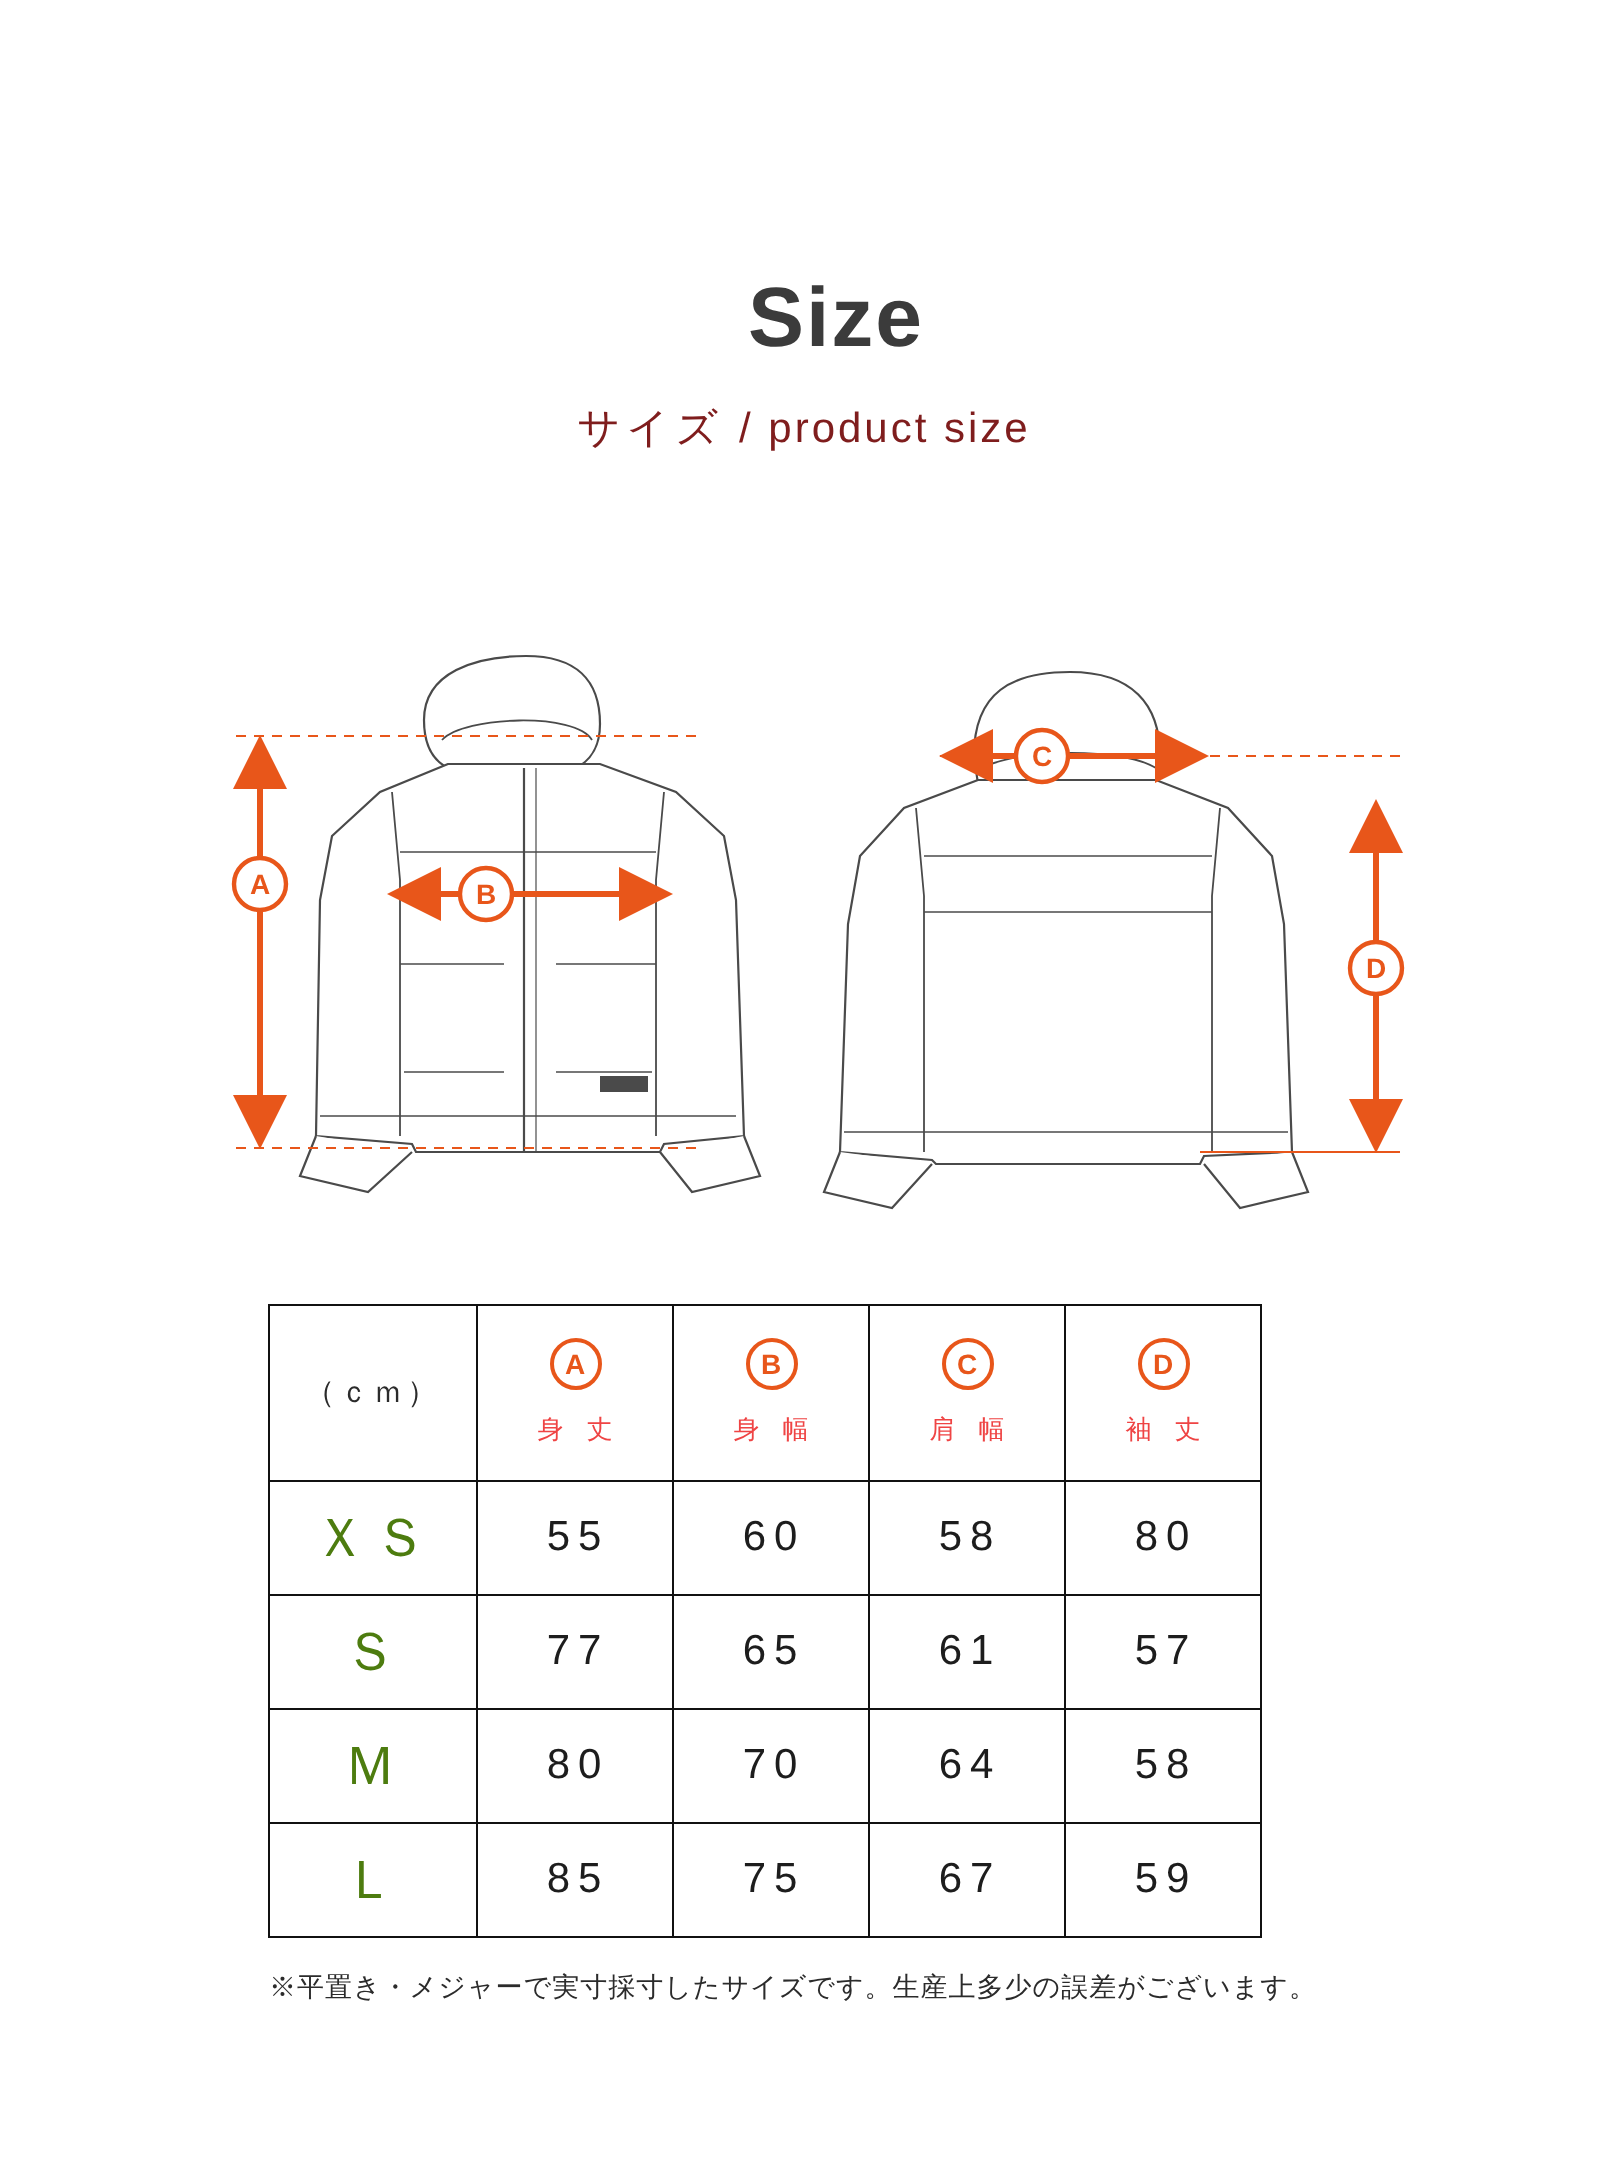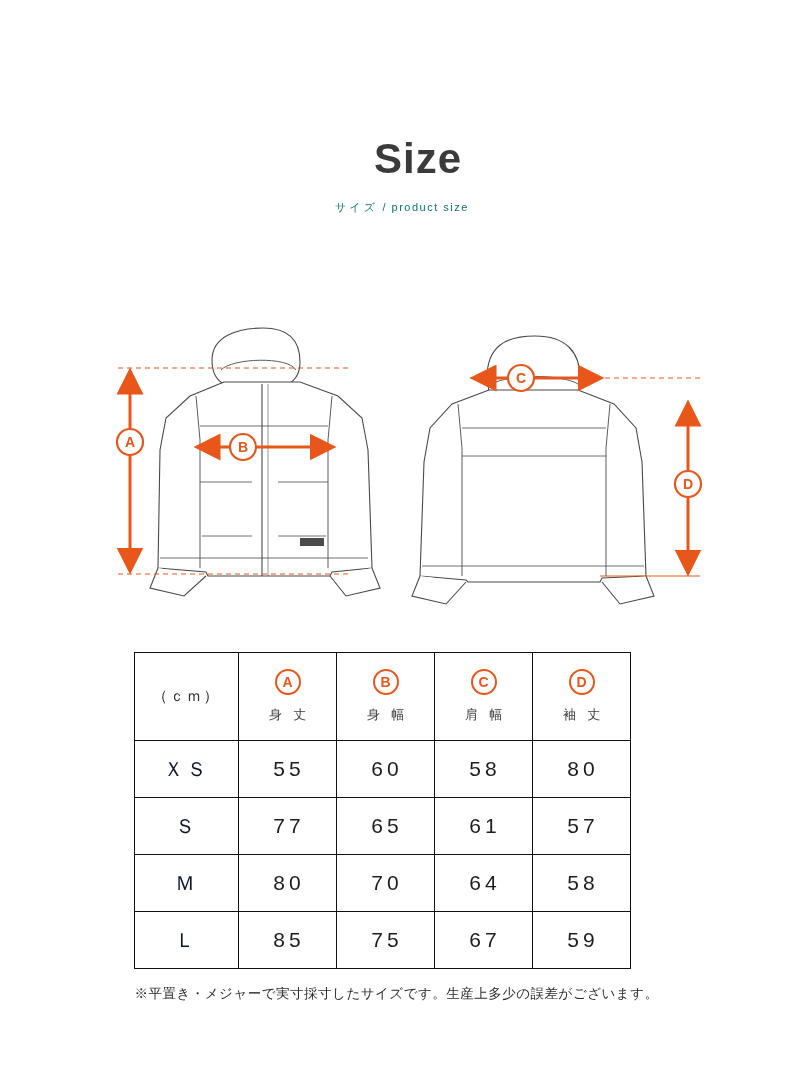--- a/index.html
+++ b/index.html
@@ -32,23 +32,23 @@
     font-size: 42px;
     font-weight: bold;
     letter-spacing: 1px;
     color: #3b3b3b;
     line-height: 1.1;
     margin: 0;
     padding-left: 32px;
   }
   .subtitle {
     margin-top: 18px;
-    font-size: 11px;
+    font-size: 21px;
     letter-spacing: 1.5px;
-    color: #0f766e;
+    color: #7f1d1d;
   }
   .subtitle .jp { letter-spacing: 3px; }
 
   
   .illus {
     position: absolute;
     top: 300px;
     left: 0;
     width: 804px;
     height: 330px;
@@ -99,28 +99,27 @@
   .head-cell-inner {
     display: flex;
     flex-direction: column;
     align-items: center;
     justify-content: center;
     gap: 11px;
   }
   .head-jp {
     font-size: 13px;
     letter-spacing: 4px;
-    color: #404040;
+    color: #ef4444;
     padding-left: 4px;
-    font-family: Liberation Serif, serif;
   }
   .size-name {
-    font-size: 20px;
+    font-size: 27px;
     letter-spacing: 3px;
-    color: #0f172a;
+    color: #4d7c0f;
   }
   .size-val {
     font-size: 21px;
     letter-spacing: 4px;
     color: #1d1d1d;
     padding-left: 4px;
   }
 
   .note {
     position: absolute;

